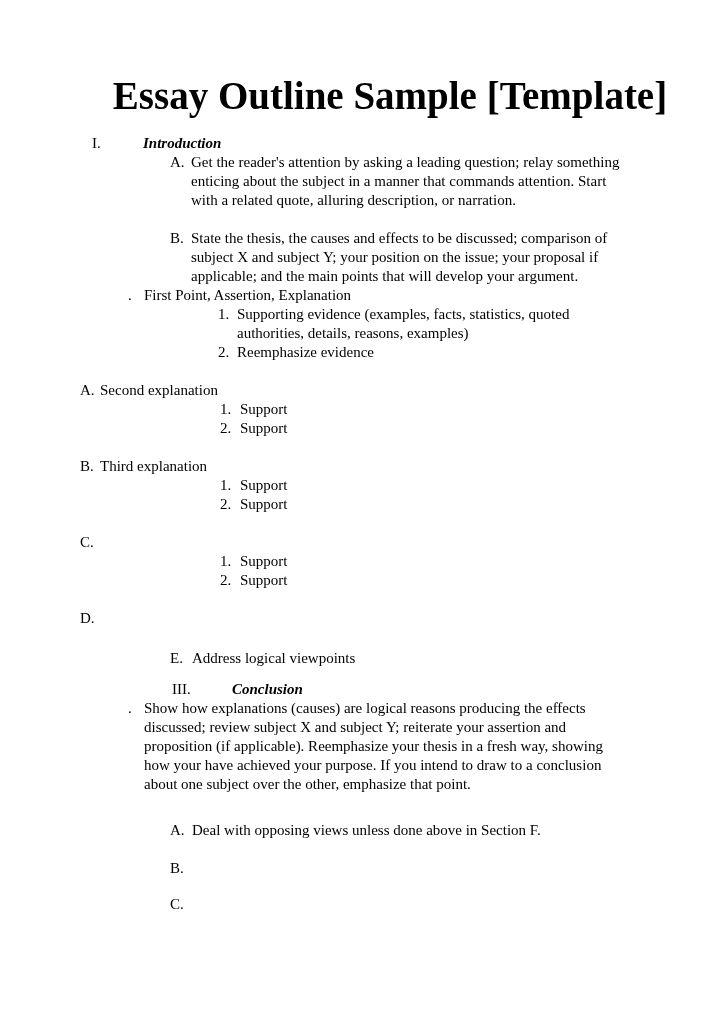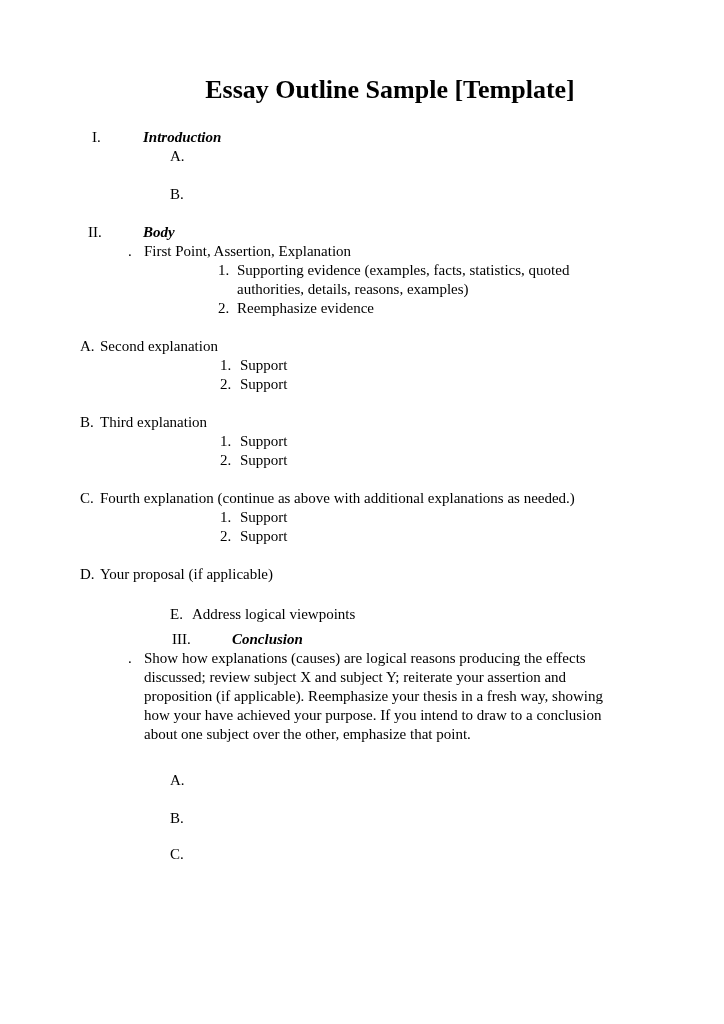--- a/index.html
+++ b/index.html
@@ -12,26 +12,26 @@
     width: 724px;
     height: 1024px;
     background: #ffffff;
     color: #000000;
     font-family: "Liberation Serif", serif;
     font-size: 15px;
     line-height: 19px;
     overflow: hidden;
   }
   .doc-title {
-    margin: 8px;
+    margin: 14px;
     padding-top: 64px;
     padding-left: 56px;
     text-align: center;
     font-weight: bold;
-    font-size: 26px;
+    font-size: 39px;
     line-height: 36px;
     font-family: "Liberation Serif", serif;
   }
   .row { display: flex; align-items: flex-start; }
   .m { flex: 0 0 auto; }
   .t { white-space: pre-line; }
   .b { font-weight: bold; font-style: italic; }
 
   
   .sec1    { padding-left: 92px; }  .sec1 .m    { width: 51px; }
@@ -39,50 +39,52 @@
   .sec3    { padding-left: 172px; } .sec3 .m    { width: 60px; }
   .deep    { padding-left: 170px; } .deep .m    { width: 21px; }
   .dot     { padding-left: 128px; } .dot .m     { width: 16px; }
   .num     { padding-left: 218px; } .num .m     { width: 19px; }
   .shallow { padding-left: 80px; }  .shallow .m { width: 20px; }
   .support { padding-left: 220px; } .support .m { width: 20px; }
   .mid     { padding-left: 170px; } .mid .m     { width: 22px; }
 
   
   .g17 { margin-top: 17px; }
-  .g18 { margin-top: 6px; }
+  .g18 { margin-top: 12px; }
   .g19 { margin-top: 19px; }
   .g20 { margin-top: 20px; }
   .g21 { margin-top: 21px; }
   .g27 { margin-top: 27px; }
 </style>
 </head>
 <body>
 
 <div class="page">
 
   <h1 class="doc-title">Essay Outline Sample [Template]</h1>
 
   <div class="row sec1 g20">
     <span class="m">I.</span>
     <span class="t b">Introduction</span>
   </div>
 
   <div class="row deep">
     <span class="m">A.</span>
+    <span class="t">Get the reader's attention by asking a leading question; relay something
+enticing about the subject in a manner that commands attention. Start
+with a related quote, alluring description, or narration.</span>
   </div>
 
   <div class="row deep g19">
     <span class="m">B.</span>
+    <span class="t">State the thesis, the causes and effects to be discussed; comparison of
+subject X and subject Y; your position on the issue; your proposal if
+applicable; and the main points that will develop your argument.</span>
   </div>
 
-  <div class="row sec2 g19">
-    <span class="m">II.</span>
-    <span class="t b">Body</span>
-  </div>
 
   <div class="row dot">
     <span class="m">.</span>
     <span class="t">First Point, Assertion, Explanation</span>
   </div>
 
   <div class="row num">
     <span class="m">1.</span>
     <span class="t">Supporting evidence (examples, facts, statistics, quoted
 authorities, details, reasons, examples)</span>
@@ -114,34 +116,32 @@
     <span class="m">1.</span>
     <span class="t">Support</span>
   </div>
   <div class="row support">
     <span class="m">2.</span>
     <span class="t">Support</span>
   </div>
 
   <div class="row shallow g19">
     <span class="m">C.</span>
-    <span class="t">Fourth explanation (continue as above with additional explanations as needed.)</span>
   </div>
   <div class="row support">
     <span class="m">1.</span>
     <span class="t">Support</span>
   </div>
   <div class="row support">
     <span class="m">2.</span>
     <span class="t">Support</span>
   </div>
 
   <div class="row shallow g19">
     <span class="m">D.</span>
-    <span class="t">Your proposal (if applicable)</span>
   </div>
 
   <div class="row mid g21">
     <span class="m">E.</span>
     <span class="t">Address logical viewpoints</span>
   </div>
 
   <div class="row sec3 g18">
     <span class="m">III.</span>
     <span class="t b">Conclusion</span>
@@ -151,20 +151,21 @@
     <span class="m">.</span>
     <span class="t">Show how explanations (causes) are logical reasons producing the effects
 discussed; review subject X and subject Y; reiterate your assertion and
 proposition (if applicable). Reemphasize your thesis in a fresh way, showing
 how your have achieved your purpose. If you intend to draw to a conclusion
 about one subject over the other, emphasize that point.</span>
   </div>
 
   <div class="row mid g27">
     <span class="m">A.</span>
+    <span class="t">Deal with opposing views unless done above in Section F.</span>
   </div>
 
   <div class="row mid g19">
     <span class="m">B.</span>
   </div>
 
   <div class="row mid g17">
     <span class="m">C.</span>
   </div>
 

